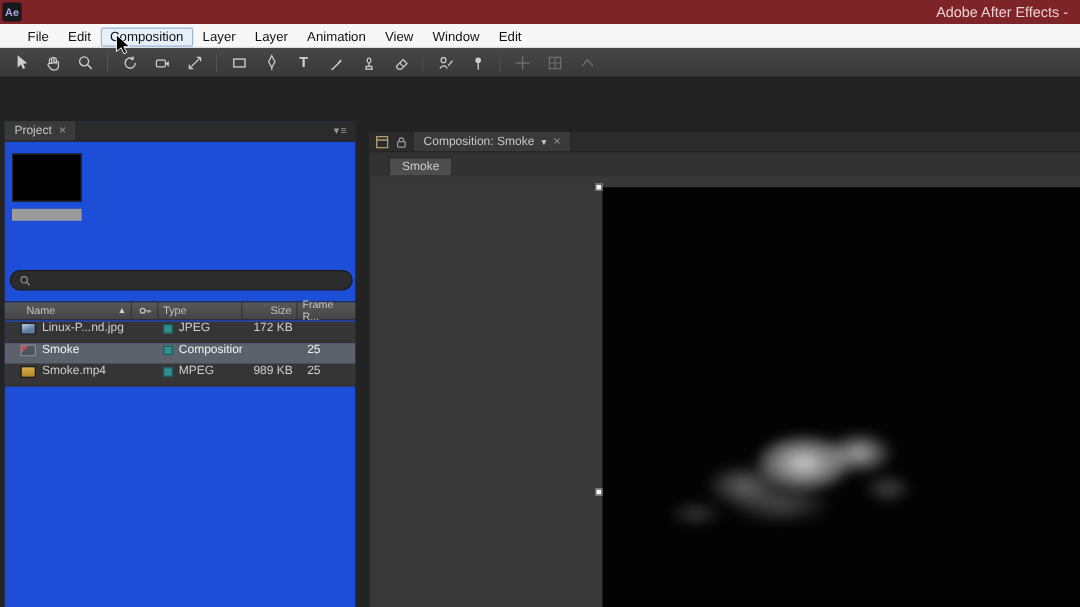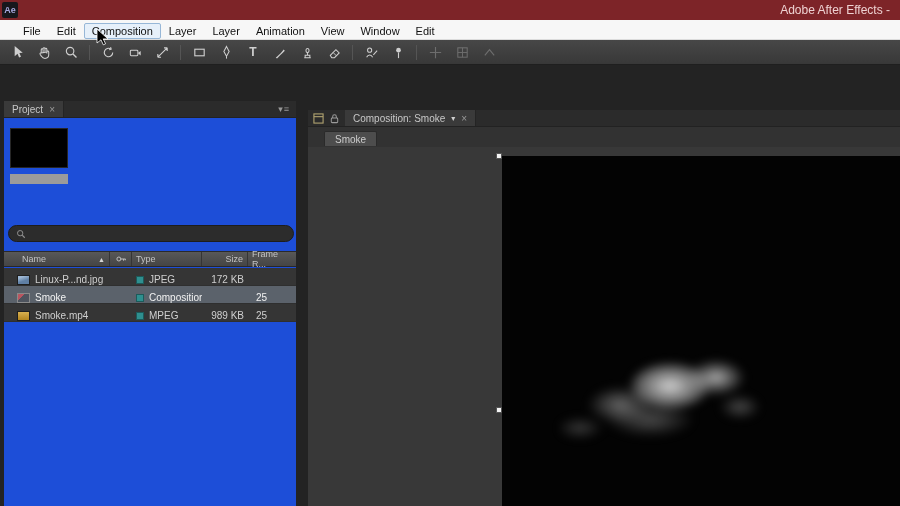--- a/index.html
+++ b/index.html
@@ -50,21 +50,21 @@
   .hcell { height:100%; display:flex; align-items:center; padding:0 4px; border-right:1px solid #353535; gap:20px; }
   .hcell.c-name { width:106px; padding-left:18px; }
   .hcell.c-key { width:22px; justify-content:center; }
   .hcell.c-type { width:70px; }
   .hcell.c-size { width:46px; justify-content:flex-end; }
   .hcell.c-fr { flex:1; border-right:none; }
   .sort-glyph { margin-left:auto; font-size:7px; color:#d5d5d5; }
   .hcell svg { width:12px; height:12px; }
 
   .rows { position:absolute; left:0; top:167px; width:292px; }
-  .row { height:18px; display:flex; align-items:flex-end; font-size:10px; color:#cfcfcf; background:#353535; border-bottom:1px solid #2f2f2f; }
+  .row { height:18px; display:flex; align-items:flex-start; font-size:10px; color:#cfcfcf; background:#353535; border-bottom:1px solid #2f2f2f; }
   .row.selected { background:#5b626b; color:#f2f2f2; }
   .rcell { overflow:hidden; white-space:nowrap; }
   .rcell.c-name { width:106px; display:flex; align-items:center; gap:5px; padding-left:13px; }
   .rcell.c-key { width:22px; }
   .rcell.c-type { width:70px; display:flex; align-items:center; gap:5px; padding-left:4px; }
   .rcell.c-size { width:46px; text-align:right; padding-right:4px; }
   .rcell.c-fr { flex:1; padding-left:8px; }
   .file-icon { width:13px; height:10px; border:1px solid #1e1e1e; flex:none; }
   .file-icon.img { background:linear-gradient(160deg,#9db7d4 20%,#5f7fa4 60%); }
   .file-icon.comp { background:linear-gradient(135deg,#b85560 32%,#4e545e 32%); border-color:#8a8a8a; }

